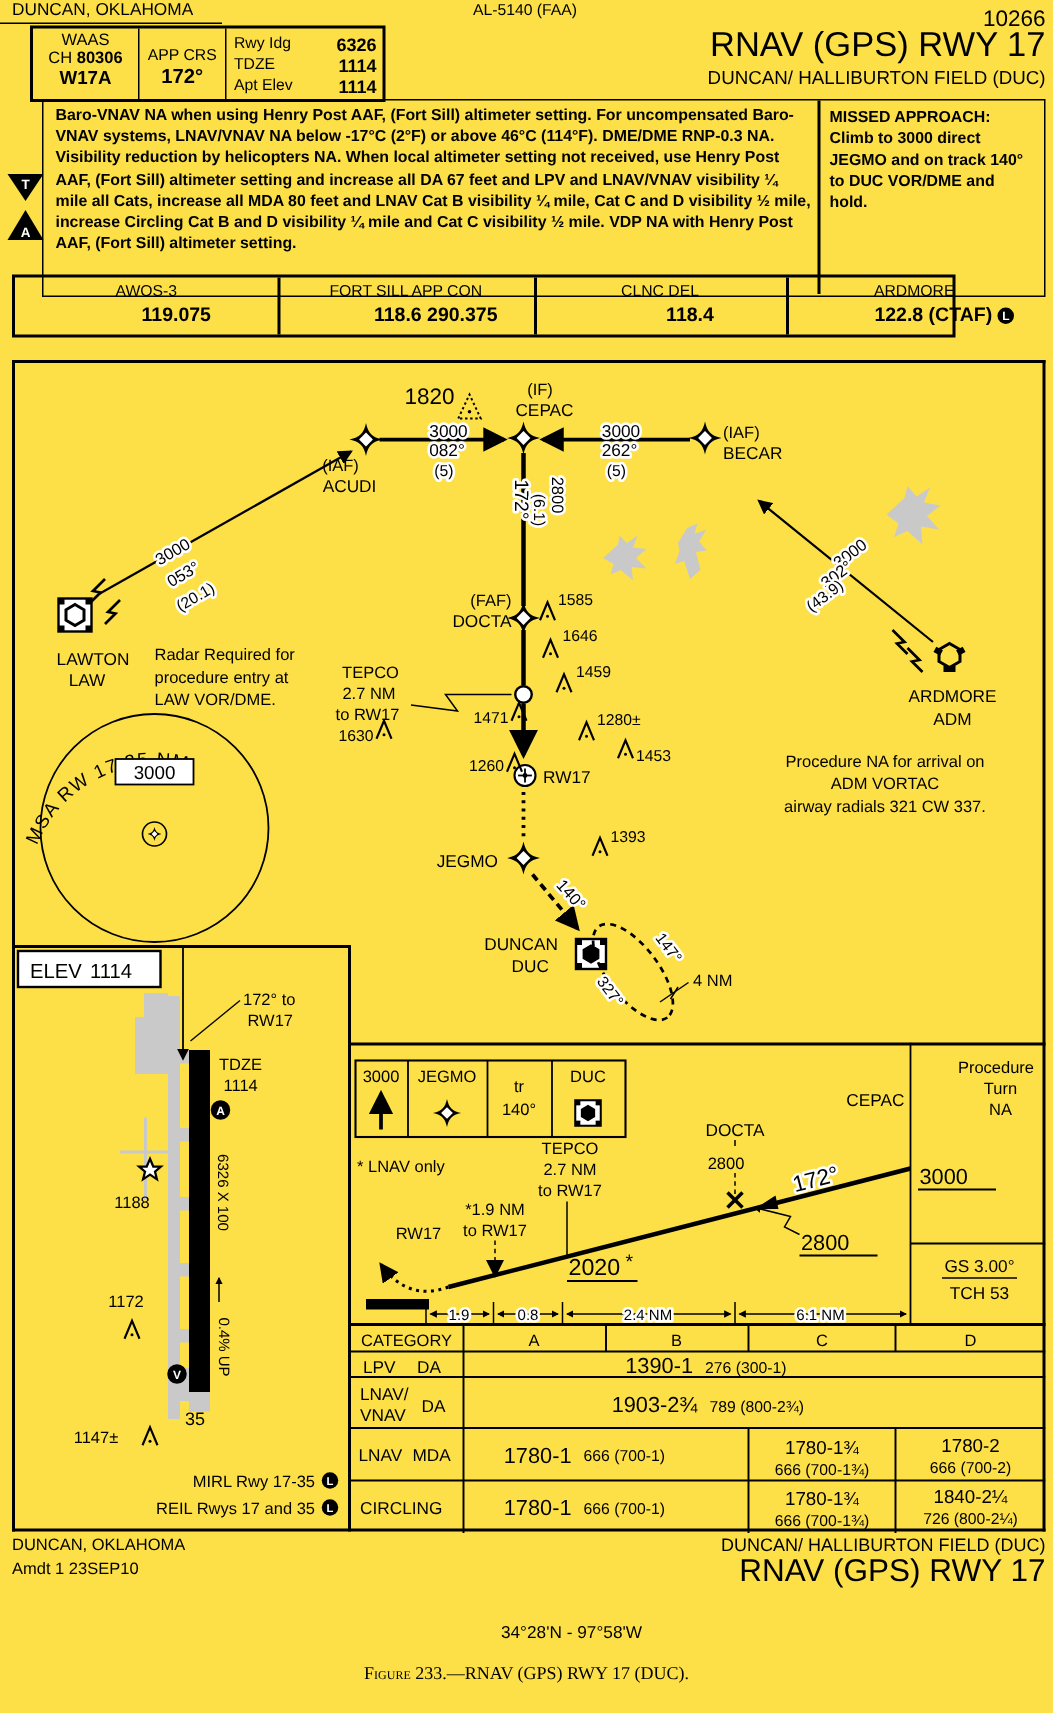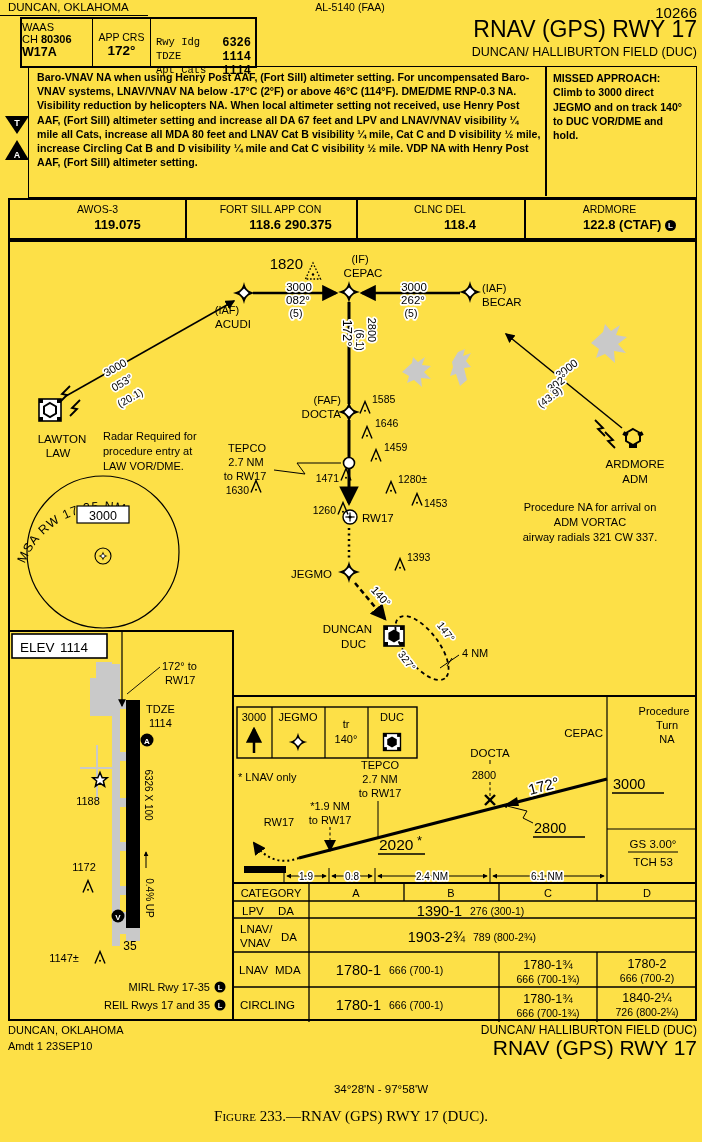--- a/index.html
+++ b/index.html
@@ -11,53 +11,53 @@
   svg{position:absolute;font-family:"Liberation Sans",sans-serif;}
   svg text{fill:#000;}
   .halo{paint-order:stroke;stroke:#fff;stroke-width:3.5px;stroke-linejoin:round;}
   .wtxt{fill:#fff;font-weight:bold;}
   .notesbody{font-size:10.6px;line-height:1.34;}
   .freq-label{font-size:10.5px;text-align:center;}
   .freq-value{font-size:13px;font-weight:bold;text-align:center;margin-top:2px;margin-left:40px;}
   .circleL{display:inline-block;width:11px;height:11px;border-radius:50%;background:#000;color:#fff;
            font-size:8px;font-weight:bold;text-align:center;line-height:11px;vertical-align:1px;}
   .caption{position:absolute;width:100%;text-align:center;font-family:"Liberation Serif",serif;
-           font-size:15px;font-variant:small-caps;}
+           font-size:12px;font-variant:small-caps;}
 </style>
 </head>
 <body>
 
 <div class="page">
 
   <div class="abs" style="left:8px;top:1px;font-size:11.5px;">DUNCAN, OKLAHOMA</div>
   <div class="hline" style="left:0;top:15px;width:148px;height:1px;"></div>
   <div class="abs" style="left:250px;top:1px;width:200px;text-align:center;font-size:10.5px;">AL-5140 (FAA)</div>
   <div class="abs" style="right:5px;top:4px;font-size:15px;">10266</div>
 
   <div class="abs" style="left:20px;top:17px;width:233px;height:47px;border:2px solid #000;display:flex;">
-    <div style="width:70px;border-right:1.5px solid #000;text-align:left;padding-top:2px;">
+    <div style="width:70px;border-right:1.5px solid #000;text-align:center;padding-top:2px;">
       <div style="font-size:11px;">WAAS</div>
       <div style="font-size:11px;"><span>CH</span> <b>80306</b></div>
       <div style="font-size:12.5px;font-weight:bold;">W17A</div>
     </div>
     <div style="width:57px;border-right:1.5px solid #000;text-align:center;padding-top:12px;">
       <div style="font-size:10.5px;">APP CRS</div>
       <div style="font-size:13.5px;font-weight:bold;">172°</div>
     </div>
-    <div style="flex:1;padding:17px 4px 0 5px;font-size:10.5px;font-family:Liberation Mono, monospace;">
+    <div style="flex:1;padding:4px 4px 0 5px;font-size:10.5px;">
       <div style="display:flex;justify-content:space-between;">
           <span>Rwy Idg</span>
           <b style="font-size:12px;">6326</b>
         </div>
       <div style="display:flex;justify-content:space-between;">
           <span>TDZE</span>
           <b style="font-size:12px;">1114</b>
         </div>
       <div style="display:flex;justify-content:space-between;">
-          <span>Apt Cats</span>
+          <span>Apt Elev</span>
           <b style="font-size:12px;">1114</b>
         </div>
     </div>
   </div>
 
   <div class="abs" style="right:5px;top:16px;font-size:23px;white-space:nowrap;">RNAV (GPS) RWY 17</div>
   <div class="abs" style="right:5px;top:45px;font-size:12.5px;white-space:nowrap;">DUNCAN/ HALLIBURTON FIELD (DUC)</div>
 
   <svg width="26" height="48" style="left:4px;top:114px;" viewBox="0 0 26 48">
     <polygon points="1,2 25,2 13,20" fill="#000"></polygon>
@@ -68,21 +68,21 @@
 
   <div class="abs" style="left:28px;top:66px;width:669px;height:132px;border:1.5px solid #000;box-sizing:border-box;font-weight:bold;">
     <div class="abs notesbody" style="left:8px;top:3px;width:505px;">Baro-VNAV NA when using Henry Post AAF, (Fort Sill) altimeter setting.  For uncompensated Baro-VNAV systems, LNAV/VNAV NA below -17°C (2°F) or above 46°C (114°F). DME/DME RNP-0.3 NA. Visibility reduction by helicopters NA. When local altimeter setting not received, use Henry Post AAF, (Fort Sill) altimeter setting and increase all DA 67 feet and LPV and LNAV/VNAV visibility ¼ mile all Cats, increase all MDA 80 feet and LNAV Cat B visibility ¼ mile, Cat C and D visibility ½ mile, increase Circling Cat B and D visibility ¼ mile and Cat C visibility ½ mile. VDP NA with Henry Post AAF, (Fort Sill) altimeter setting.</div>
     <div class="vline" style="left:516px;top:0;width:1.5px;height:129px;"></div>
     <div class="abs" style="left:524px;top:4px;width:138px;font-size:10.6px;line-height:1.35;">
       <span>MISSED APPROACH:</span>
       <span>Climb to 3000 direct JEGMO and on track 140° to DUC VOR/DME and hold.</span>
     </div>
   </div>
 
-  <div class="abs" style="left:8px;top:198px;width:689px;height:42px;border:2px solid #000;box-sizing:border-box;">
+  <div class="abs" style="left:8px;top:183px;width:629px;height:42px;border:2px solid #000;box-sizing:border-box;">
     <div class="vline" style="left:175px;top:0;width:1.5px;height:38px;"></div>
     <div class="vline" style="left:346px;top:0;width:1.5px;height:38px;"></div>
     <div class="vline" style="left:514px;top:0;width:1.5px;height:38px;"></div>
     <div class="abs" style="left:0;top:3px;width:175px;">
       <div class="freq-label">AWOS-3</div>
       <div class="freq-value">119.075</div>
     </div>
     <div class="abs" style="left:175px;top:3px;width:171px;">
       <div class="freq-label">FORT SILL APP CON</div>
       <div class="freq-value">118.6  290.375</div>

